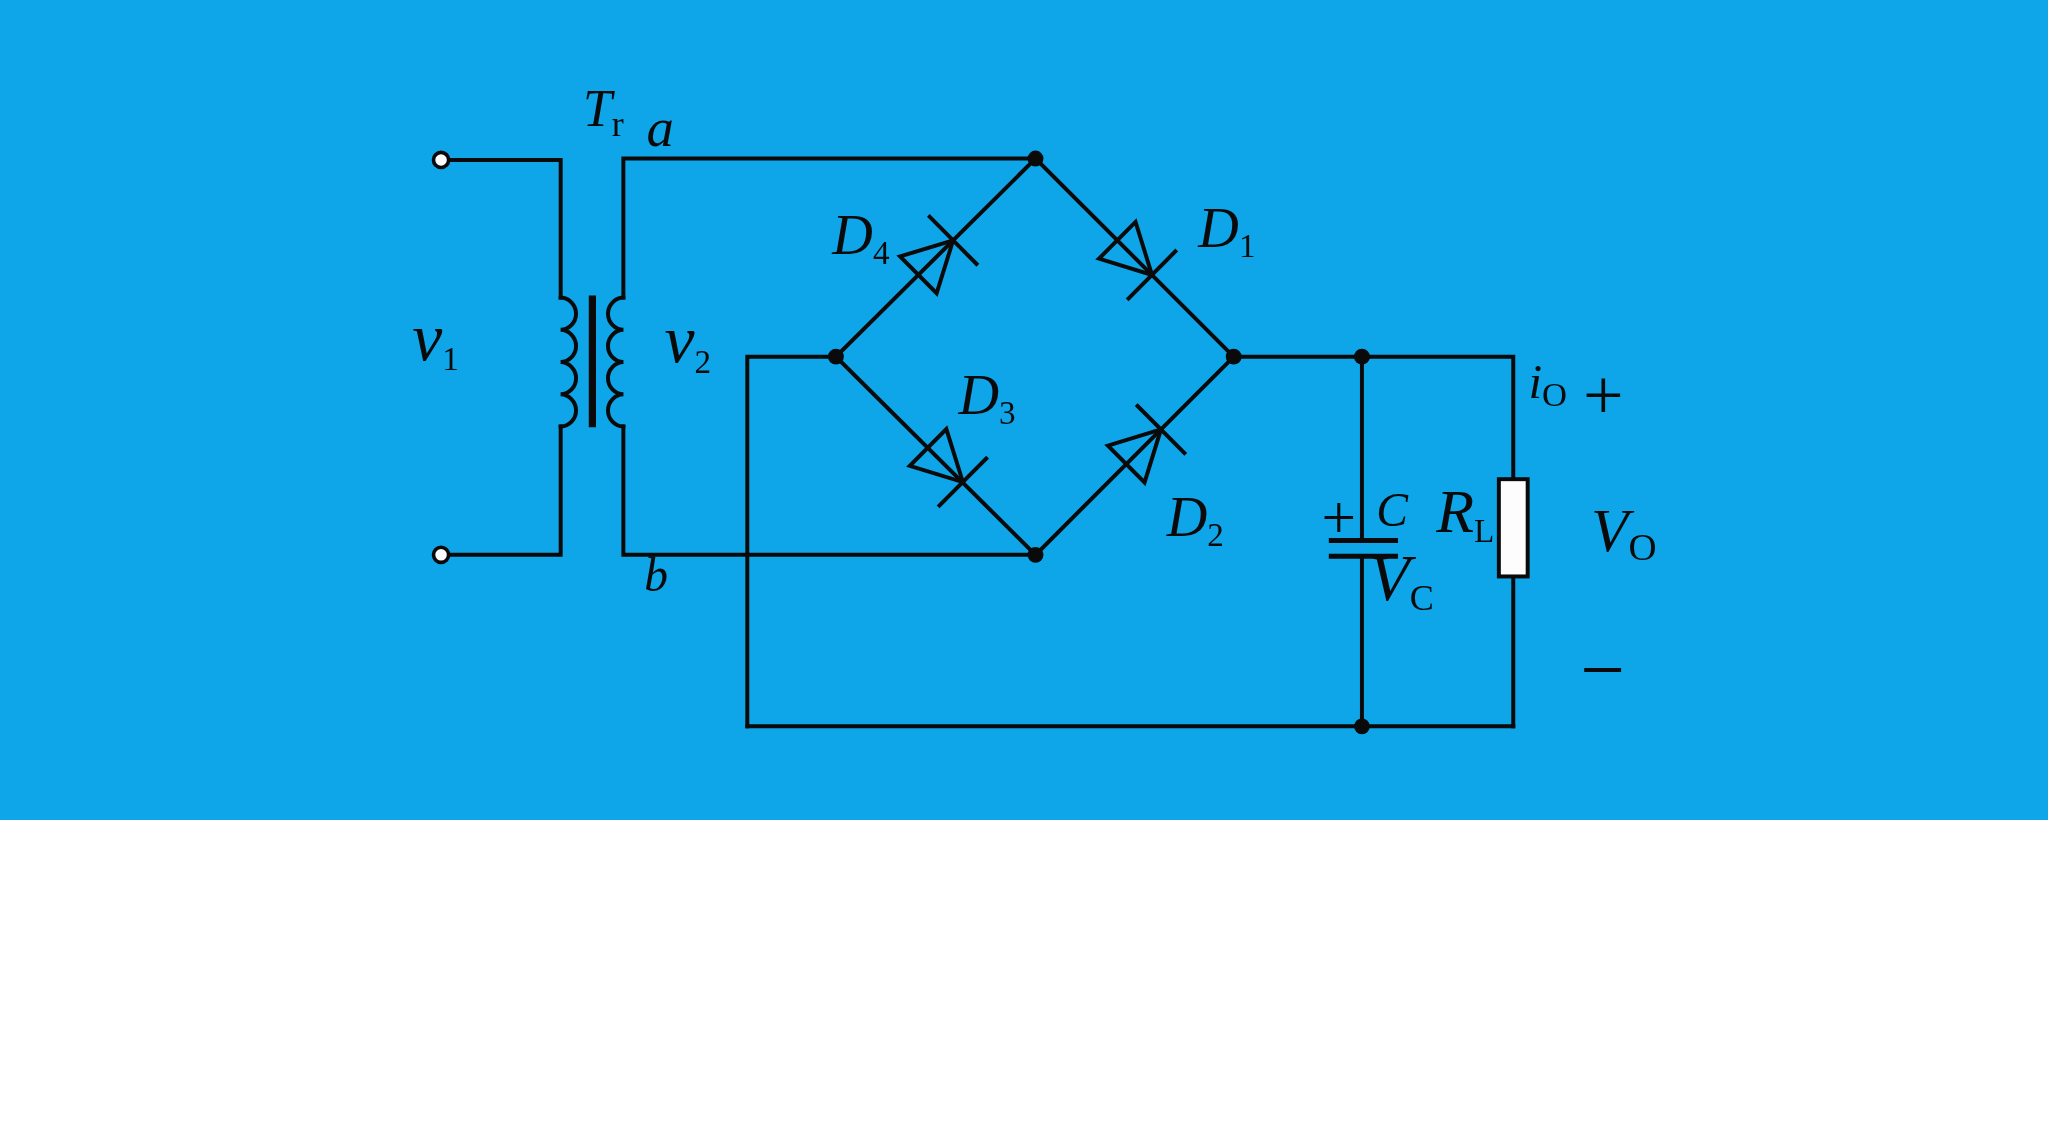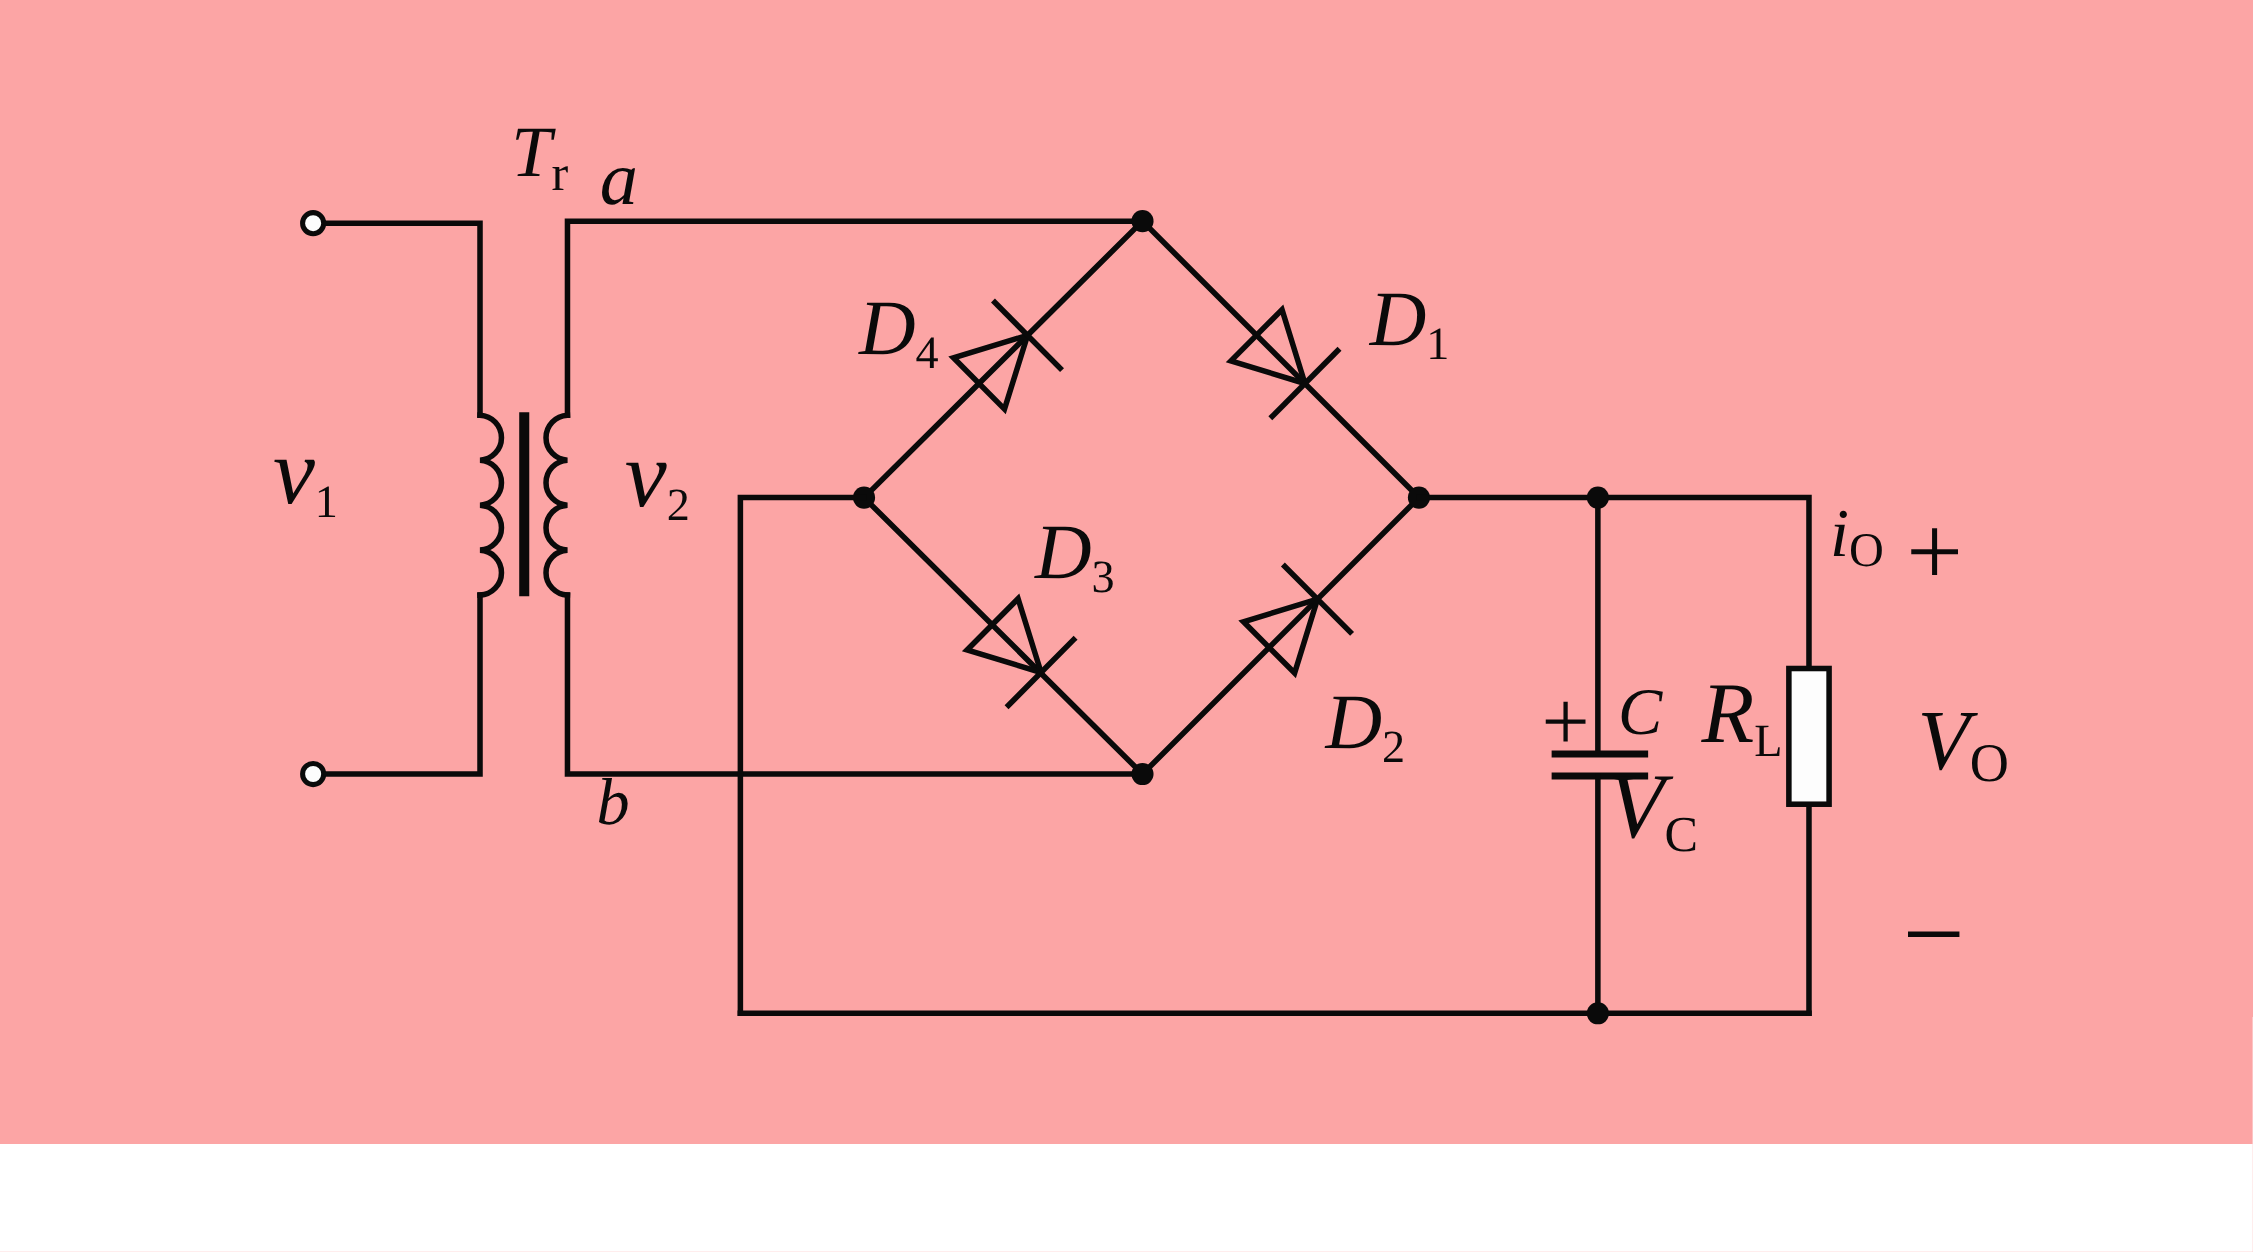--- a/index.html
+++ b/index.html
@@ -1,19 +1,19 @@
 <!DOCTYPE html>
 <html><head>
 <meta charset="utf-8">
 <style>
   html,body{margin:0;padding:0;background:#ffffff;}
   .canvas{
     position:relative;
-    width:2048px;height:1040px;
-    background:#fca5a5;
+    width:2048px;height:820px;
+    background:#0ea5e9;
     font-family:"Liberation Serif", serif;
     overflow:hidden;
   }
   svg{display:block;width:100%;height:100%;}
   .wire{fill:none;stroke:#0a0a0a;stroke-width:5.5;stroke-linecap:square;stroke-linejoin:miter;}
   .plate{fill:none;stroke:#0a0a0a;stroke-width:7;stroke-linecap:butt;}
   .corebar{fill:none;stroke:#0a0a0a;stroke-width:10;stroke-linecap:butt;}
   .node{fill:#0a0a0a;stroke:none;}
   .terminal{fill:#fdfdfd;stroke:#0a0a0a;stroke-width:5;}
   .boxsym{fill:#fdfdfd;stroke:#0a0a0a;stroke-width:5.5;}

